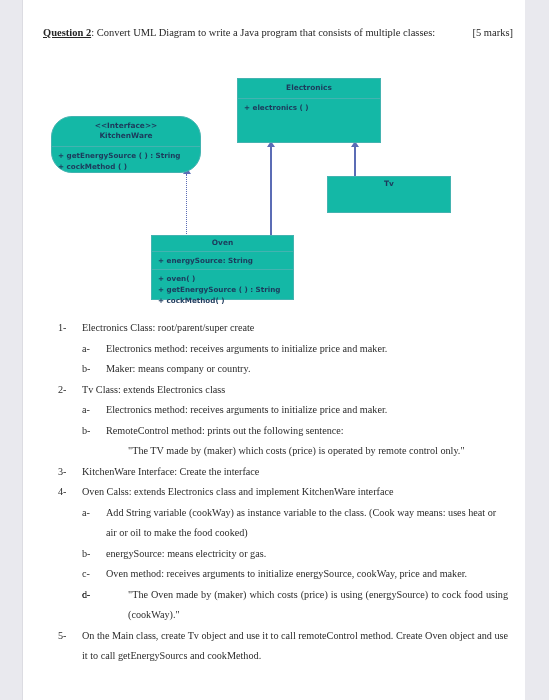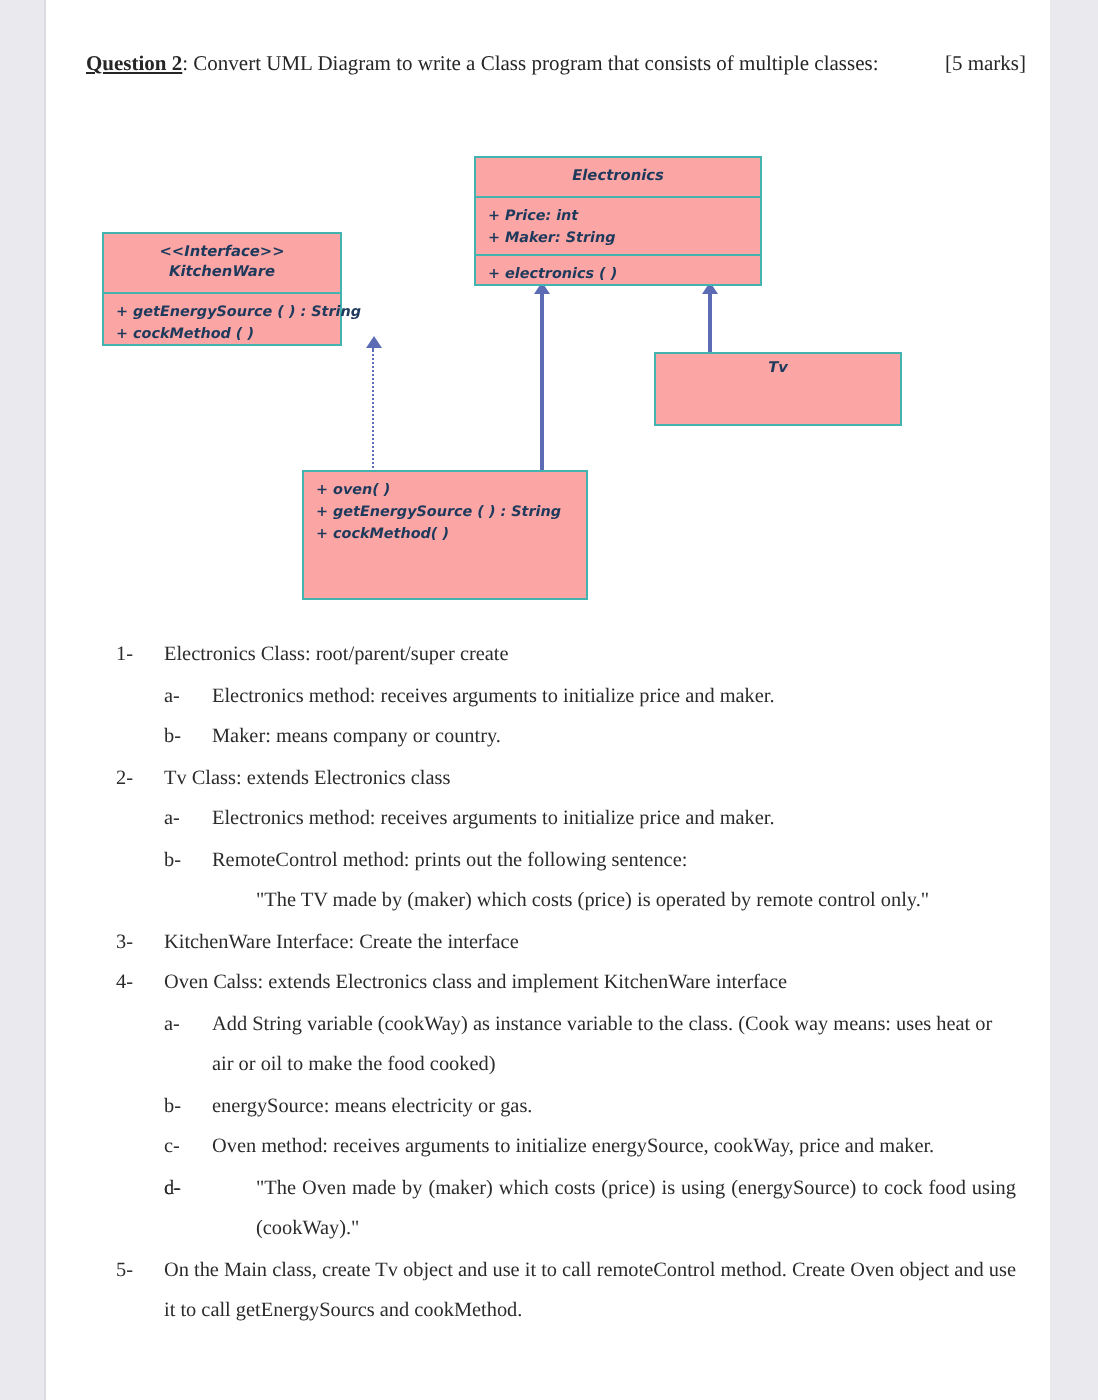--- a/index.html
+++ b/index.html
@@ -64,25 +64,24 @@
   }
 
   
   .uml {
     position: absolute;
     left: 0; top: 0;
     width: 502px; height: 320px;
   }
   .uml-box {
     position: absolute;
-    background: #fca5a5;
+    background: #14b8a6;
     border: 1.3px solid #43b3b0;
     box-sizing: border-box;
     z-index: 3;
-    font-style: italic;
   }
   .uml-sec {
     box-sizing: border-box;
     padding: 3px 5px 3px 6px;
   }
   .uml-sec + .uml-sec {
     border-top: 1.3px solid #43b3b0;
   }
   .uml-title {
     text-align: center;
@@ -173,65 +172,67 @@
 </head>
 <body>
 
 <div class="page">
   <div class="edge-left"></div>
   <div class="edge-right"></div>
 
   <div class="sheet">
 
     <div class="heading">
-      <span class="marks">[5 marks]</span><span class="q-label">Question 2</span><span>: Convert  UML Diagram to write a Class program that consists of multiple classes:</span>
+      <span class="marks">[5 marks]</span><span class="q-label">Question 2</span><span>: Convert  UML Diagram to write a Java program that consists of multiple classes:</span>
     </div>
 
     <div class="uml">
 
       <div class="conn" style="left:331px; top:146px; width:2.2px; height:30px;"></div>
       <div class="arrow-up" style="left:328px; top:141px;"></div>
 
       <div class="conn" style="left:247px; top:146px; width:2.2px; height:90px;"></div>
       <div class="arrow-up" style="left:244px; top:141px;"></div>
 
       <div class="conn-dotted" style="left:163px; top:174px; height:62px;"></div>
       <div class="arrow-up-hollow" style="left:160px; top:168px;"></div>
 
       <div class="uml-box" style="left:214px; top:78px; width:144px; height:65px;">
         <div class="uml-sec uml-title">
           <span>Electronics</span>
         </div>
         <div class="uml-sec">
-          <div class="uml-row">+ Price: int</div>
-          <div class="uml-row">+ Maker: String</div>
-        </div>
-        <div class="uml-sec">
           <div class="uml-row">+ electronics ( )</div>
         </div>
       </div>
 
-      <div class="uml-box" style="left:28px; top:116px; width:120px; height:57px;">
+      <div class="uml-box" style="left:28px; top:116px; width:150px; height:57px;border-radius:21px;">
         <div class="uml-sec uml-title">
           <span class="stereo">&lt;&lt;Interface&gt;&gt;</span>
           <span>KitchenWare</span>
         </div>
         <div class="uml-sec">
           <div class="uml-row">+ getEnergySource ( ) : String</div>
           <div class="uml-row">+ cockMethod ( )</div>
         </div>
       </div>
 
       <div class="uml-box" style="left:304px; top:176px; width:124px; height:37px;">
         <div class="uml-sec uml-title" style="padding:2px 4px 3px 4px;">
           <span>Tv</span>
         </div>
       </div>
 
       <div class="uml-box" style="left:128px; top:235px; width:143px; height:65px;">
+        <div class="uml-sec uml-title" style="padding:2px 4px 3px 4px;">
+          <span>Oven</span>
+        </div>
+        <div class="uml-sec">
+          <div class="uml-row">+ energySource: String</div>
+        </div>
         <div class="uml-sec">
           <div class="uml-row">+ oven( )</div>
           <div class="uml-row">+ getEnergySource ( ) : String</div>
           <div class="uml-row">+ cockMethod( )</div>
         </div>
       </div>
     </div>
 
     <div class="list">
 

